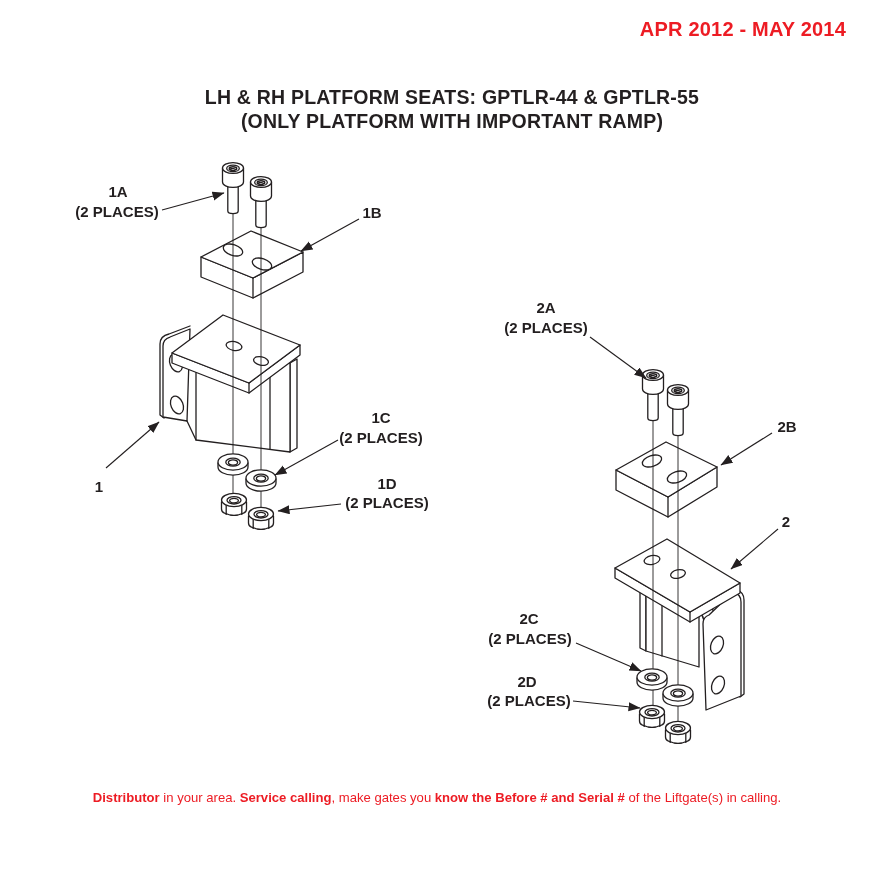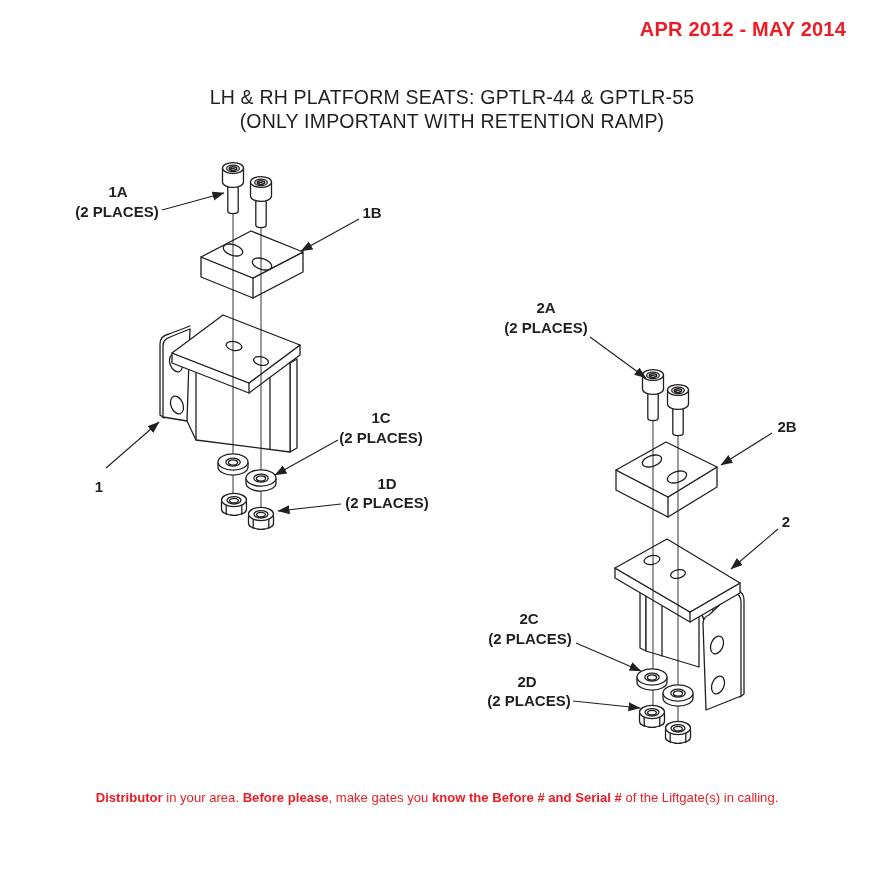--- a/index.html
+++ b/index.html
@@ -2,21 +2,21 @@
 <html style="--red: #ed1c24; --ink: #231f20;"><head>
 <meta charset="utf-8">
 <style>
   html,body{margin:0;padding:0;background:#fff;}
   #canvas{position:relative;width:874px;height:874px;background:#fff;overflow:hidden;
           font-family:"Liberation Sans",sans-serif;}
   .abs{position:absolute;}
   #date-range{top:18px;right:28px;font-size:20px;font-weight:bold;color:var(--red,#ed1c24);
               letter-spacing:0.2px;}
   #title-block{top:85px;left:30px;width:844px;text-align:center;color:var(--ink,#231f20);
-               font-weight:normal;font-size:19.5px;line-height:24px;letter-spacing:0.2px;}
+               font-weight:bold;font-size:19.5px;line-height:24px;letter-spacing:0.2px;}
   #diagram-svg{top:0;left:0;}
   #notice{top:789px;left:0;width:874px;text-align:center;color:var(--red,#ed1c24);
           font-size:13.1px;line-height:17px;}
   #notice b{font-weight:bold;}
   
   .s{stroke:var(--ink,#231f20);stroke-width:1.3;fill:none;stroke-linejoin:round;stroke-linecap:round;}
   .f{fill:#ffffff;}
   .cl{stroke:var(--ink,#231f20);stroke-width:0.9;fill:none;}
   .ld{stroke:var(--ink,#231f20);stroke-width:1.1;fill:none;}
   .lbl{font-family:"Liberation Sans",sans-serif;font-weight:bold;font-size:15px;
@@ -24,21 +24,21 @@
 </style>
 </head>
 <body>
 
 <div id="canvas">
 
   <div id="date-range" class="abs">APR 2012 - MAY 2014</div>
 
   <div id="title-block" class="abs">
     <div>LH &amp; RH PLATFORM SEATS: GPTLR-44 &amp; GPTLR-55</div>
-    <div>(ONLY IMPORTANT WITH RETENTION RAMP)</div>
+    <div>(ONLY PLATFORM WITH IMPORTANT RAMP)</div>
   </div>
 
   <svg id="diagram-svg" class="abs" width="874" height="874" viewBox="0 0 874 874">
     <defs>
       <marker id="arr" orient="auto" markerUnits="userSpaceOnUse" markerWidth="14" markerHeight="11" refX="11.5" refY="4.5">
         <path d="M0,0 L12,4.5 L0,9 Z" style="fill:var(--ink,#231f20)"></path>
       </marker>
       <g id="screw">
         <path class="s f" d="M-5.2,13 L-5.2,43 A5.2,2.6 0 0 0 5.2,43 L5.2,13"></path>
         <path class="s f" d="M-10.5,0 L-10.5,14 A10.5,5.4 0 0 0 10.5,14 L10.5,0"></path>
@@ -161,15 +161,15 @@
       <text class="lbl" x="787" y="432">2B</text>
       <text class="lbl" x="529" y="624">2C</text>
       <text class="lbl" x="530" y="644">(2 PLACES)</text>
       <text class="lbl" x="527" y="687">2D</text>
       <text class="lbl" x="529" y="706">(2 PLACES)</text>
       <text class="lbl" x="786" y="527">2</text>
     </g>
   </svg>
 
   <div id="notice" class="abs">
-      <div><b>Distributor </b><span>in your area. </span><b>Before please</b><span>, make gates you </span><b>know the Before # and Serial #</b><span> of the Liftgate(s) in calling.</span></div>
+      <div><b>Distributor </b><span>in your area. </span><b>Service calling</b><span>, make gates you </span><b>know the Before # and Serial #</b><span> of the Liftgate(s) in calling.</span></div>
     </div>
 </div>
 
 </body></html>

